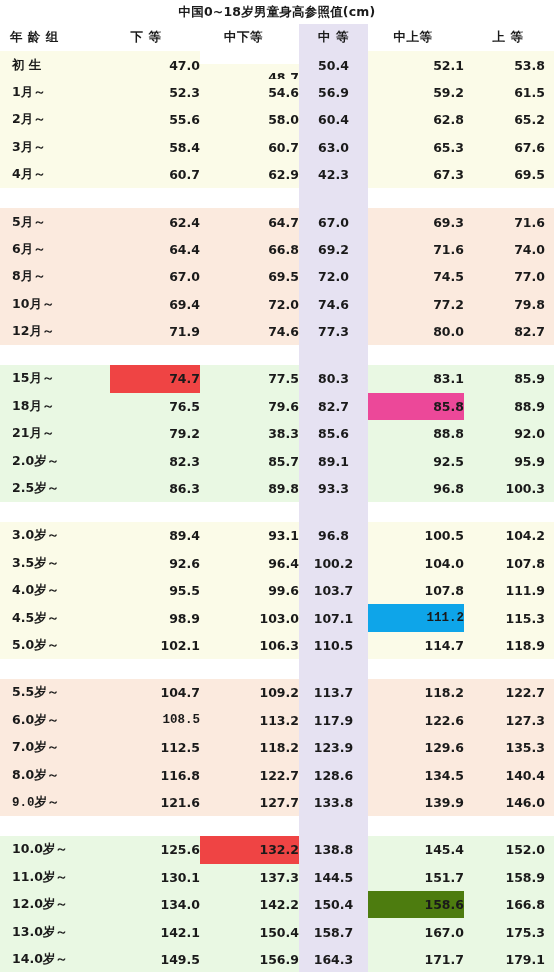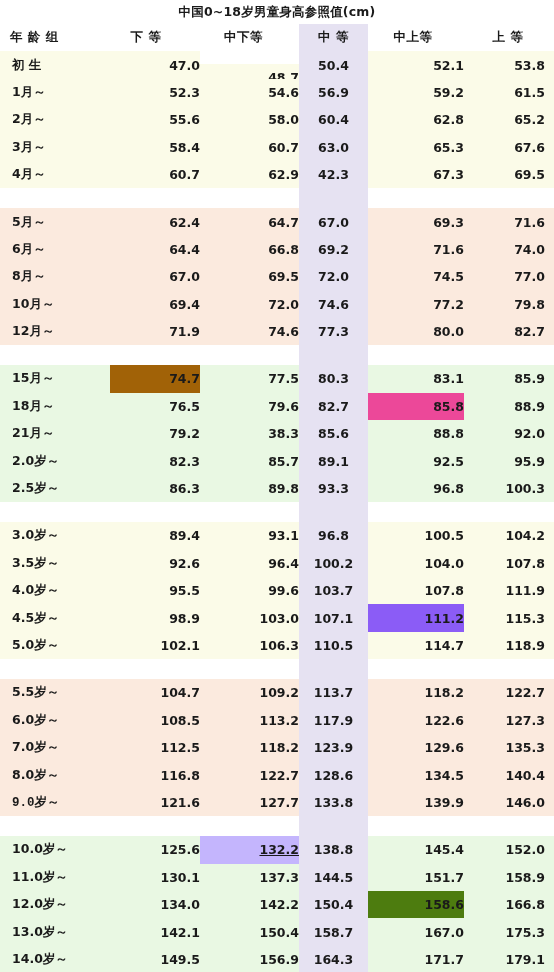--- a/index.html
+++ b/index.html
@@ -212,21 +212,21 @@
           <span class="cell c-v2" style="background: rgb(251, 234, 222);">74.6</span>
           <span class="cell c-v3">77.3</span>
           <span class="cell c-v4" style="background: rgb(251, 234, 222);">80.0</span>
           <span class="cell c-v5" style="background: rgb(251, 234, 222);">82.7</span>
         </div>
       </div>
       <div class="gap"></div>
       <div class="group tint-green">
         <div class="row">
           <span class="cell c-age" style="background: rgb(233, 248, 227);">15月～</span>
-          <span class="cell c-v1" style="background: #a16207;">74.7</span>
+          <span class="cell c-v1" style="background: #ef4444;">74.7</span>
           <span class="cell c-v2" style="background: rgb(233, 248, 227);">77.5</span>
           <span class="cell c-v3">80.3</span>
           <span class="cell c-v4" style="background: rgb(233, 248, 227);">83.1</span>
           <span class="cell c-v5" style="background: rgb(233, 248, 227);">85.9</span>
         </div>
         <div class="row">
           <span class="cell c-age" style="background: rgb(233, 248, 227);">18月～</span>
           <span class="cell c-v1" style="background: rgb(233, 248, 227);">76.5</span>
           <span class="cell c-v2" style="background: rgb(233, 248, 227);">79.6</span>
           <span class="cell c-v3">82.7</span>
@@ -282,21 +282,21 @@
           <span class="cell c-v2" style="background: rgb(251, 251, 232);">99.6</span>
           <span class="cell c-v3">103.7</span>
           <span class="cell c-v4" style="background: rgb(251, 251, 232);">107.8</span>
           <span class="cell c-v5" style="background: rgb(251, 251, 232);">111.9</span>
         </div>
         <div class="row">
           <span class="cell c-age" style="background: rgb(251, 251, 232);">4.5岁～</span>
           <span class="cell c-v1" style="background: rgb(251, 251, 232);">98.9</span>
           <span class="cell c-v2" style="background: rgb(251, 251, 232);">103.0</span>
           <span class="cell c-v3">107.1</span>
-          <span class="cell c-v4" style="background: #8b5cf6;">111.2</span>
+          <span class="cell c-v4" style="background: #0ea5e9; font-family: Liberation Mono, monospace;">111.2</span>
           <span class="cell c-v5" style="background: rgb(251, 251, 232);">115.3</span>
         </div>
         <div class="row">
           <span class="cell c-age" style="background: rgb(251, 251, 232);">5.0岁～</span>
           <span class="cell c-v1" style="background: rgb(251, 251, 232);">102.1</span>
           <span class="cell c-v2" style="background: rgb(251, 251, 232);">106.3</span>
           <span class="cell c-v3">110.5</span>
           <span class="cell c-v4" style="background: rgb(251, 251, 232);">114.7</span>
           <span class="cell c-v5" style="background: rgb(251, 251, 232);">118.9</span>
         </div>
@@ -306,21 +306,21 @@
         <div class="row">
           <span class="cell c-age" style="background: rgb(251, 234, 222);">5.5岁～</span>
           <span class="cell c-v1" style="background: rgb(251, 234, 222);">104.7</span>
           <span class="cell c-v2" style="background: rgb(251, 234, 222);">109.2</span>
           <span class="cell c-v3">113.7</span>
           <span class="cell c-v4" style="background: rgb(251, 234, 222);">118.2</span>
           <span class="cell c-v5" style="background: rgb(251, 234, 222);">122.7</span>
         </div>
         <div class="row">
           <span class="cell c-age" style="background: rgb(251, 234, 222);">6.0岁～</span>
-          <span class="cell c-v1" style="background: rgb(251, 234, 222);">108.5</span>
+          <span class="cell c-v1" style="background: rgb(251, 234, 222); font-family: Liberation Mono, monospace;">108.5</span>
           <span class="cell c-v2" style="background: rgb(251, 234, 222);">113.2</span>
           <span class="cell c-v3">117.9</span>
           <span class="cell c-v4" style="background: rgb(251, 234, 222);">122.6</span>
           <span class="cell c-v5" style="background: rgb(251, 234, 222);">127.3</span>
         </div>
         <div class="row">
           <span class="cell c-age" style="background: rgb(251, 234, 222);">7.0岁～</span>
           <span class="cell c-v1" style="background: rgb(251, 234, 222);">112.5</span>
           <span class="cell c-v2" style="background: rgb(251, 234, 222);">118.2</span>
           <span class="cell c-v3">123.9</span>
@@ -342,21 +342,21 @@
           <span class="cell c-v3">133.8</span>
           <span class="cell c-v4" style="background: rgb(251, 234, 222);">139.9</span>
           <span class="cell c-v5" style="background: rgb(251, 234, 222);">146.0</span>
         </div>
       </div>
       <div class="gap"></div>
       <div class="group tint-green">
         <div class="row">
           <span class="cell c-age" style="background: rgb(233, 248, 227);">10.0岁～</span>
           <span class="cell c-v1" style="background: rgb(233, 248, 227);">125.6</span>
-          <span class="cell c-v2" style="background: #c4b5fd; text-decoration: underline;">132.2</span>
+          <span class="cell c-v2" style="background: #ef4444;">132.2</span>
           <span class="cell c-v3">138.8</span>
           <span class="cell c-v4" style="background: rgb(233, 248, 227);">145.4</span>
           <span class="cell c-v5" style="background: rgb(233, 248, 227);">152.0</span>
         </div>
         <div class="row">
           <span class="cell c-age" style="background: rgb(233, 248, 227);">11.0岁～</span>
           <span class="cell c-v1" style="background: rgb(233, 248, 227);">130.1</span>
           <span class="cell c-v2" style="background: rgb(233, 248, 227);">137.3</span>
           <span class="cell c-v3">144.5</span>
           <span class="cell c-v4" style="background: rgb(233, 248, 227);">151.7</span>

